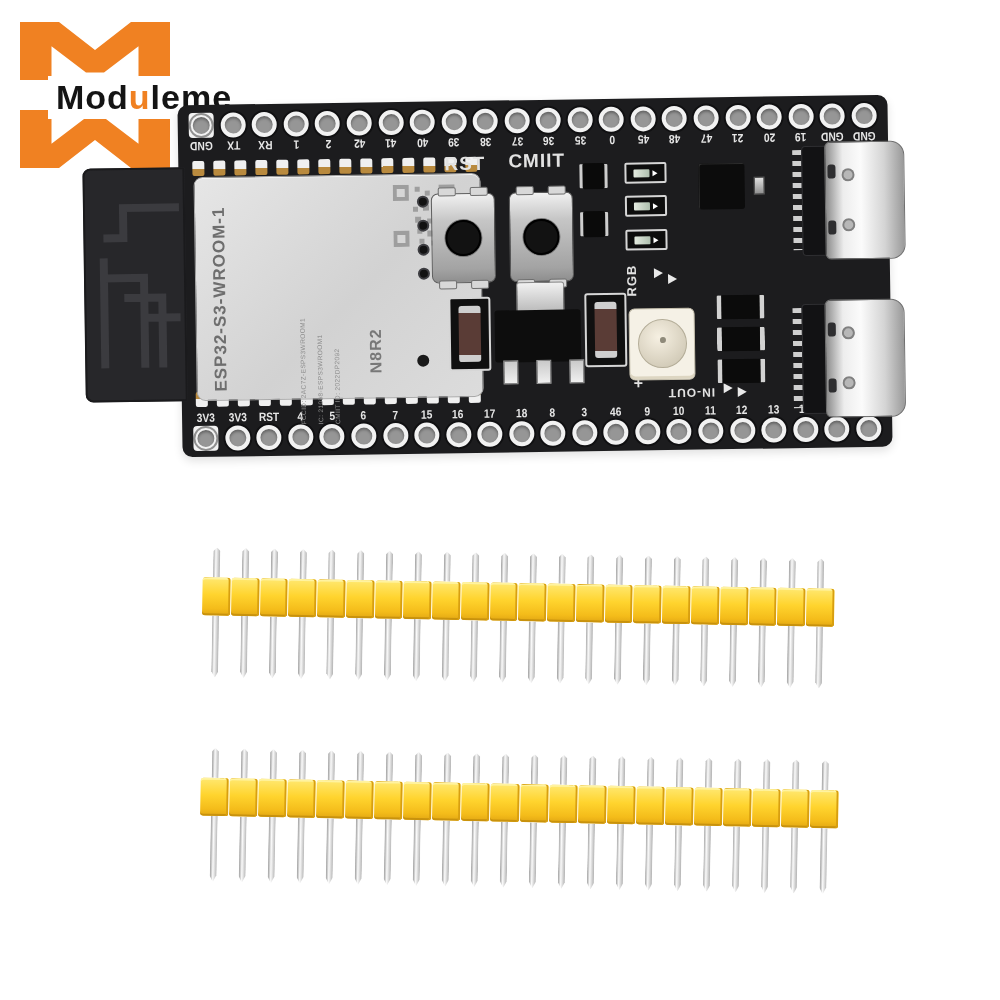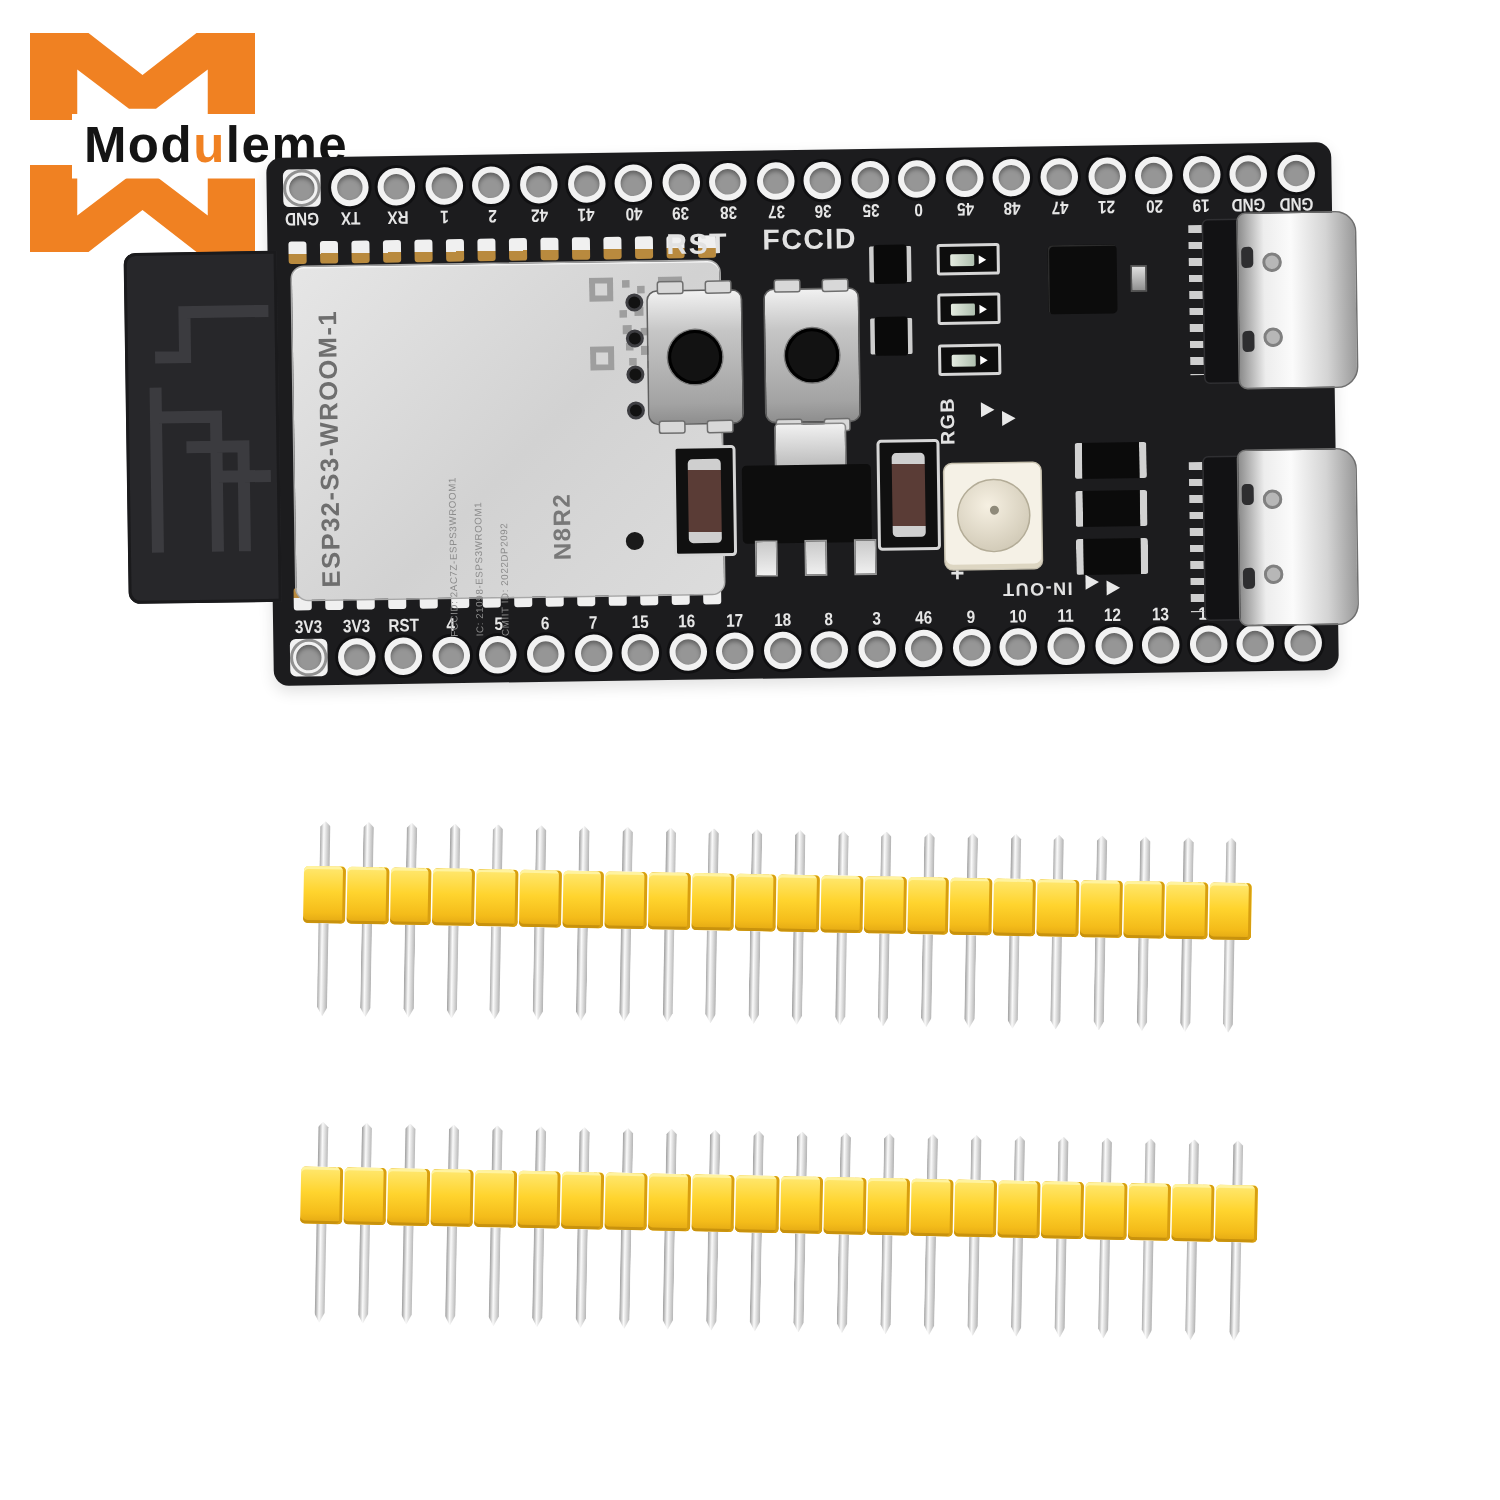--- a/index.html
+++ b/index.html
@@ -410,21 +410,21 @@
               <rect x="54" y="50" width="6" height="6"></rect>
             <rect x="26" y="54" width="5" height="5"></rect>
               <rect x="38" y="56" width="5" height="5"></rect>
           </g>
         </svg>
       </div>
       <div id="mod-dot"></div>
     </div>
 
     <div id="silk-rst" class="silk">RST</div>
-    <div id="silk-boot" class="silk">FCCID</div>
+    <div id="silk-boot" class="silk">CMIIT</div>
     <div id="silk-rgb" class="silk vtext">RGB</div>
     <div id="silk-inout" class="silk">IN-OUT</div>
     <div id="silk-plus" class="silk">+</div>
 
     <div id="btn-rst" class="tact">
       <div class="leg tl"></div>
         <div class="leg tr"></div>
       <div class="leg bl"></div>
         <div class="leg br"></div>
       <div class="btn-cap"></div>

